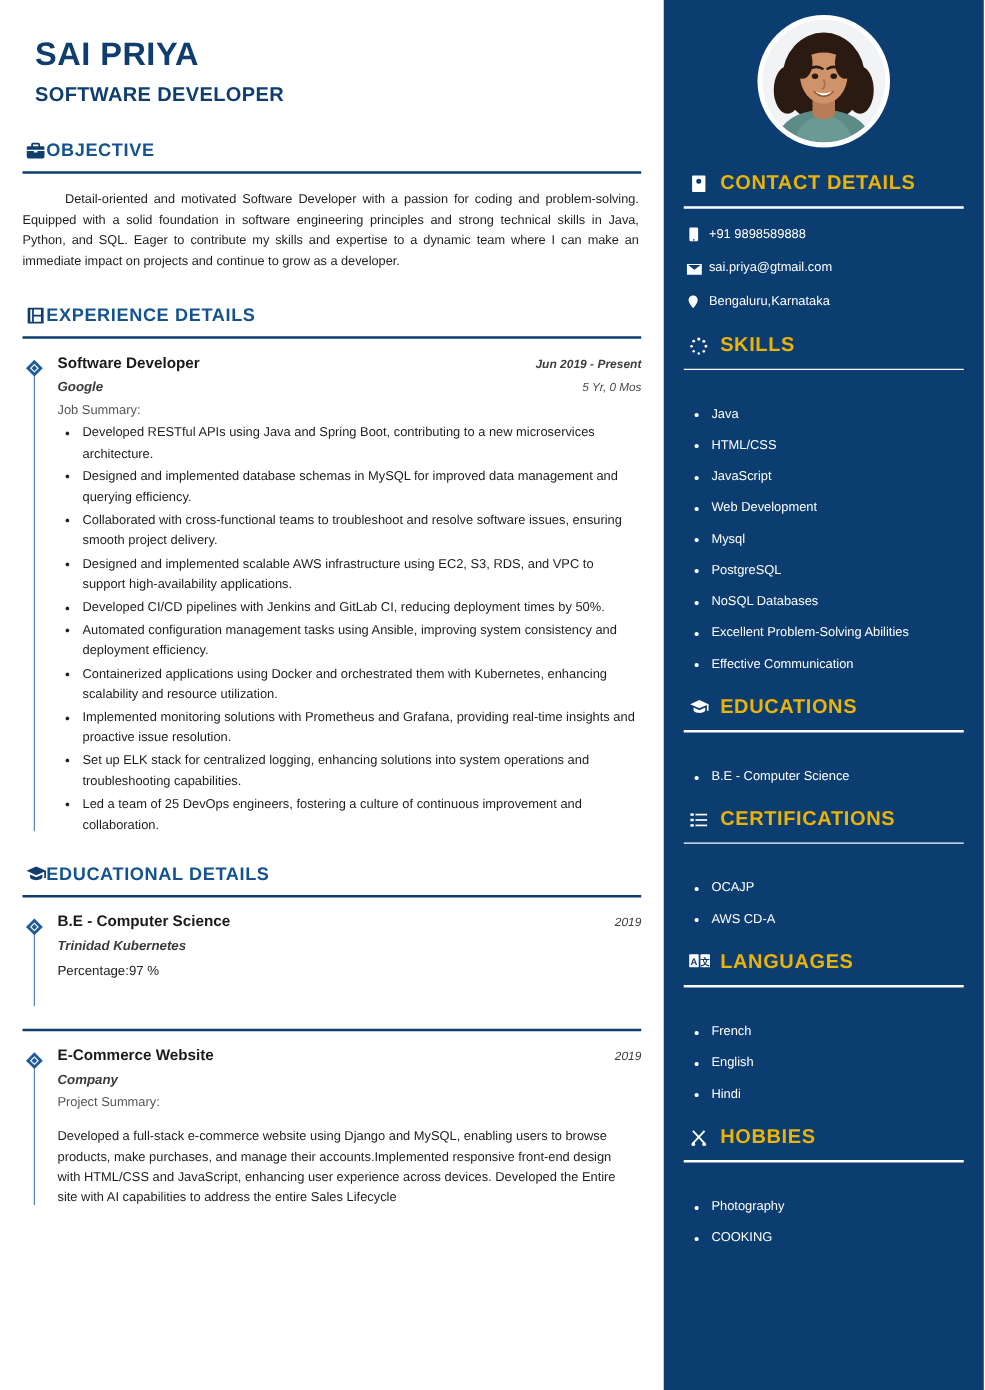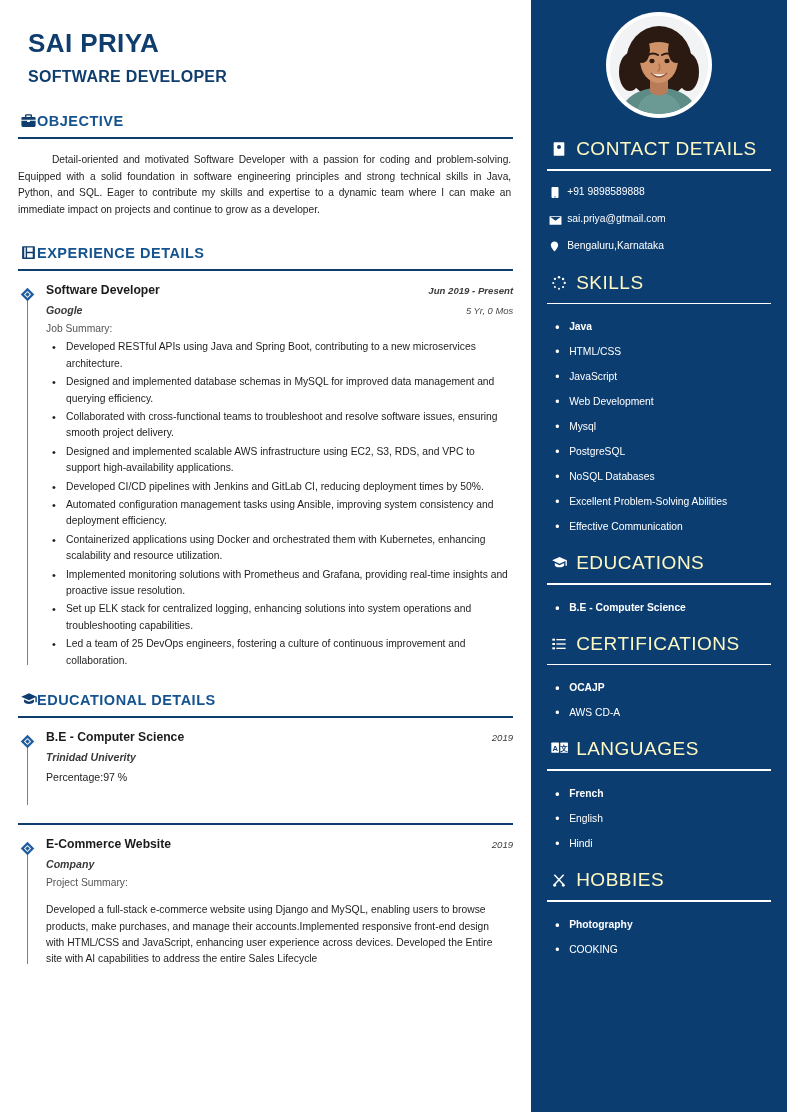--- a/index.html
+++ b/index.html
@@ -90,33 +90,33 @@
     width: 106px; height: 106px; border-radius: 50%;
     background: #ffffff; margin: 12px auto 0 auto;
     display: flex; align-items: center; justify-content: center;
     overflow: hidden; position: relative;
   }
   .photo { width: 98px; height: 98px; border-radius: 50%; overflow: hidden; position: relative; background:#e8ecef; }
   .photo svg { display:block; }
 
   .shead { display: flex; align-items: center; gap: 9px; margin-top: 20px; padding-left: 4px; }
   .shead .sicon { width: 16px; height: 16px; display:block; }
-  .shead-title { font-size: 19px; font-weight: normal; color: #fef9c3; letter-spacing: .5px; }
+  .shead-title { font-size: 16px; font-weight: bold; color: #eab308; letter-spacing: .5px; }
   .srule { height: 1.6px; background: #ffffff; margin-top: 9px; width: 100%; }
 
   .cline { display: flex; align-items: center; gap: 6px; margin-top: 14px; padding-left: 2px; }
   .cline .cicon { width: 12px; height: 13px; flex: none; display:block; }
   .cline .ctext { font-size: 10.3px; color: #ffffff; }
 
   ul.sbul { list-style: none; margin: 0; padding: 0; }
   ul.sbul li {
     position: relative; font-size: 10.3px; color: #ffffff;
     margin-top: 14px; padding-left: 22px;
   }
-  ul.sbul li:first-child { margin-top: 17px; font-weight: bold; }
+  ul.sbul li:first-child { margin-top: 30px; }
   ul.sbul li:before {
     content: "•"; position: absolute; left: 8px; top: -1px; font-size: 12px; color: #ffffff;
   }
 </style>
 </head>
 <body>
 
 <div class="page">
 
   <div class="left">
@@ -198,21 +198,21 @@
           <svg width="15" height="15" viewBox="0 0 16 16">
             <path d="M8 0.8 L15.2 8 L8 15.2 L0.8 8 Z" fill="#1f5c9e"></path>
             <path d="M8 4.2 L11.8 8 L8 11.8 L4.2 8 Z" fill="#ffffff"></path>
             <path d="M8 5.6 L10.4 8 L8 10.4 L5.6 8 Z" fill="#1f5c9e"></path>
           </svg>
         </span>
         <div class="entry-row">
           <span class="entry-title">B.E - Computer Science</span>
           <span class="entry-date" style="font-weight:normal">2019</span>
         </div>
-        <div class="entry-sub">Trinidad Univerity</div>
+        <div class="entry-sub">Trinidad Kubernetes</div>
         <div class="entry-meta">Percentage:97 %</div>
         <div style="height:26px"></div>
       </div>
     </div>
 
     <div class="sec" style="margin-top:14px">
       <div class="sec-rule"></div>
 
       <div class="tl">
         <span class="diamond">

